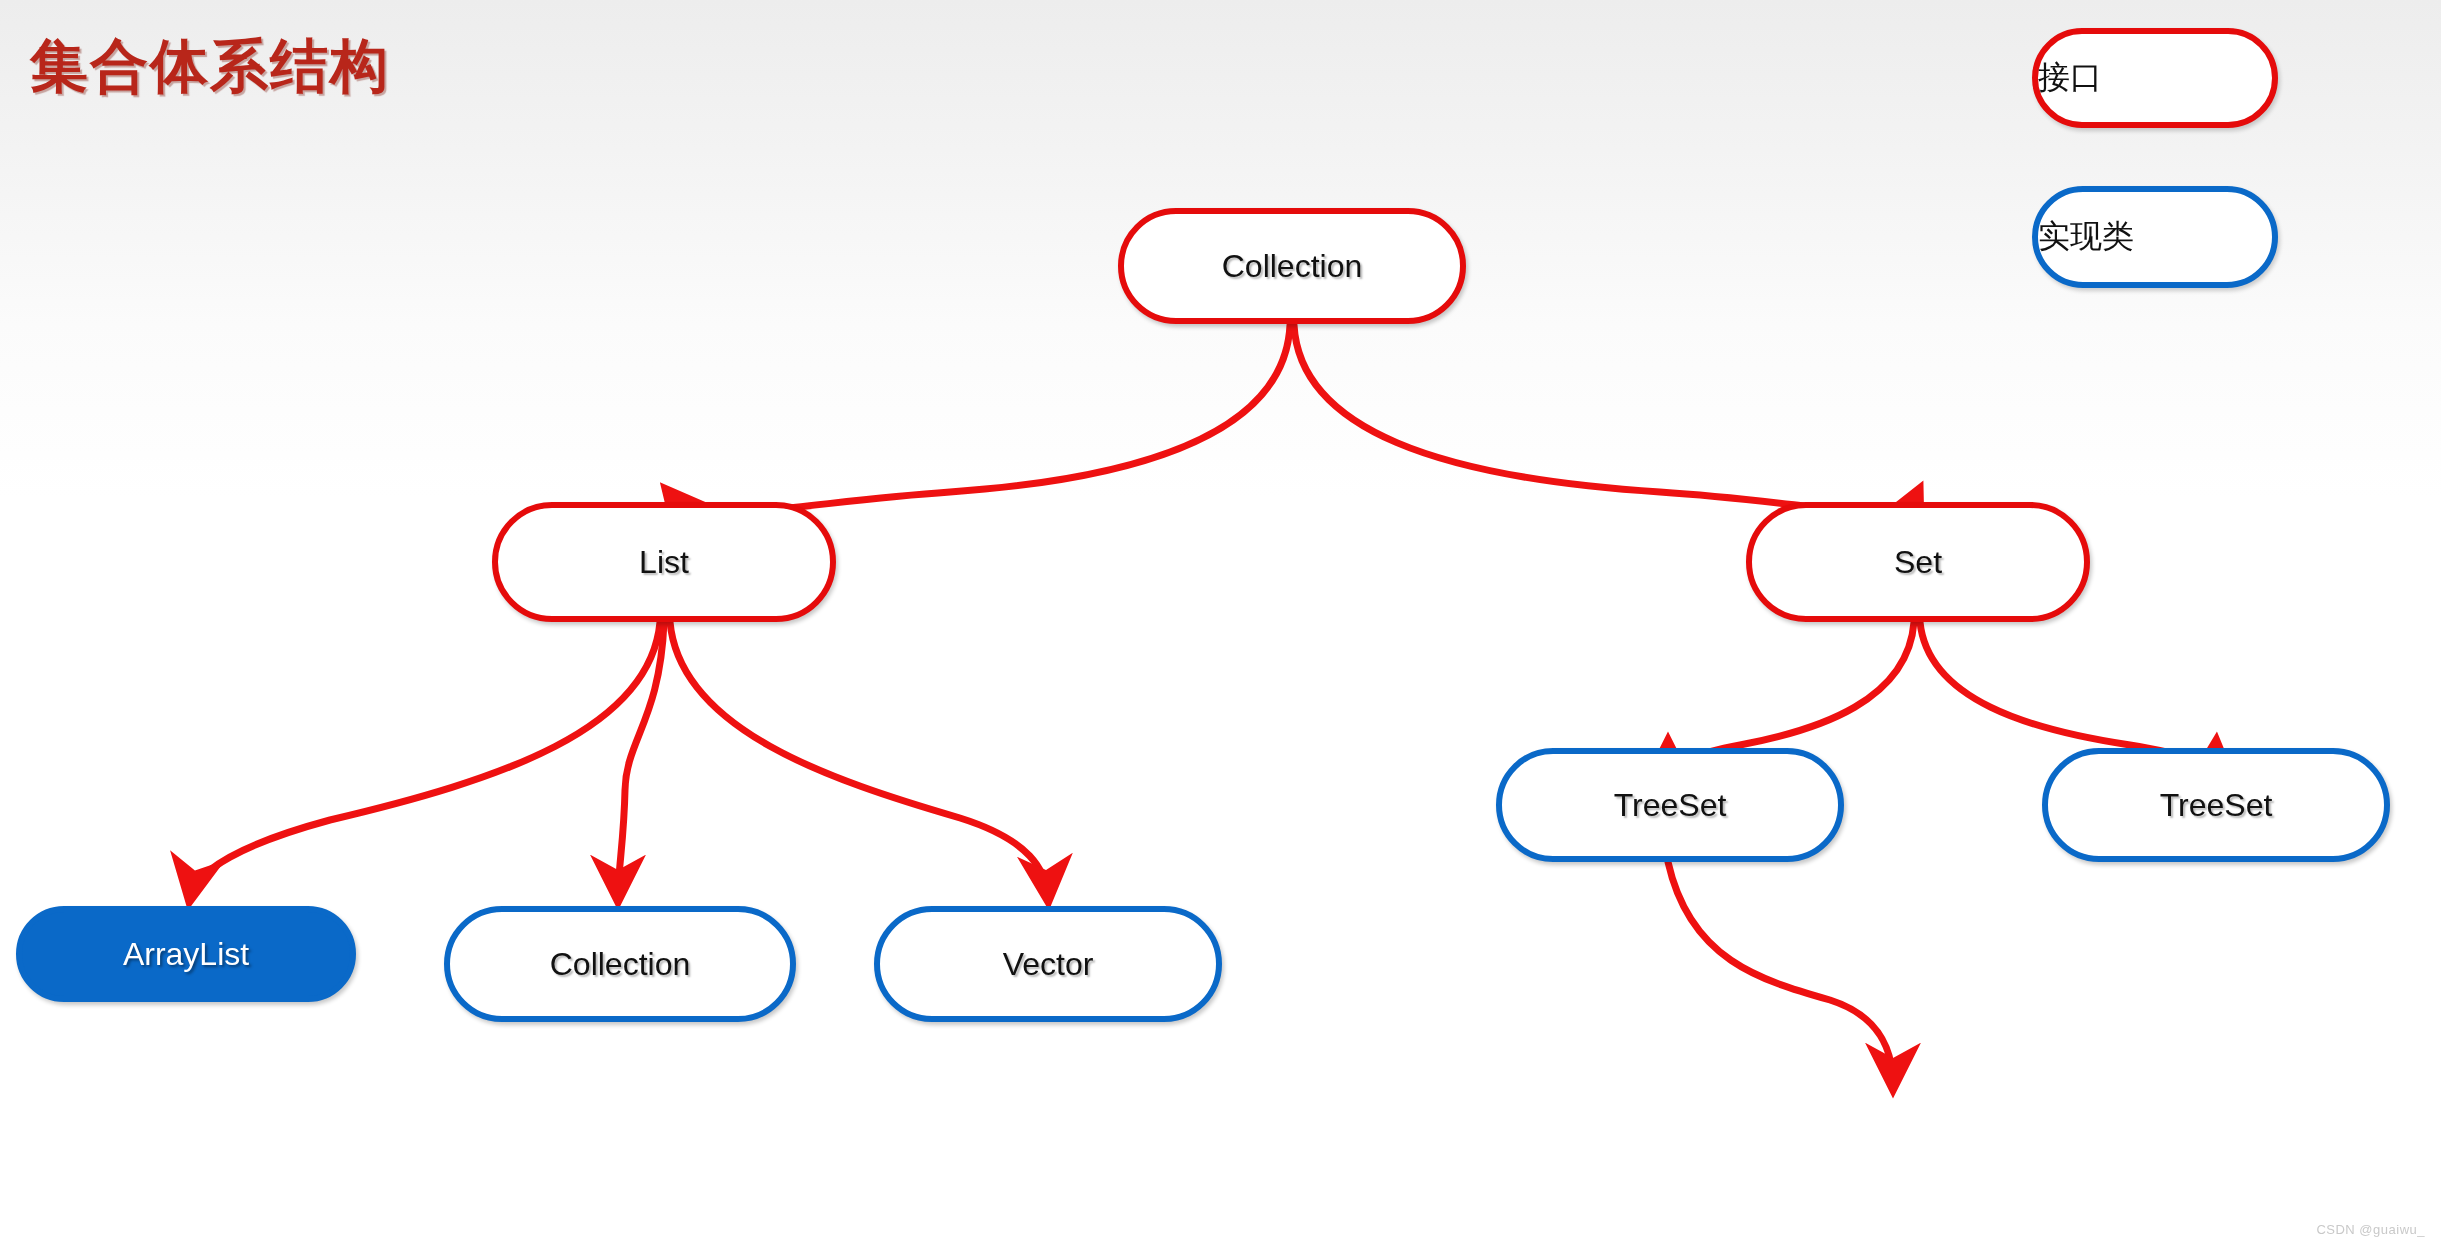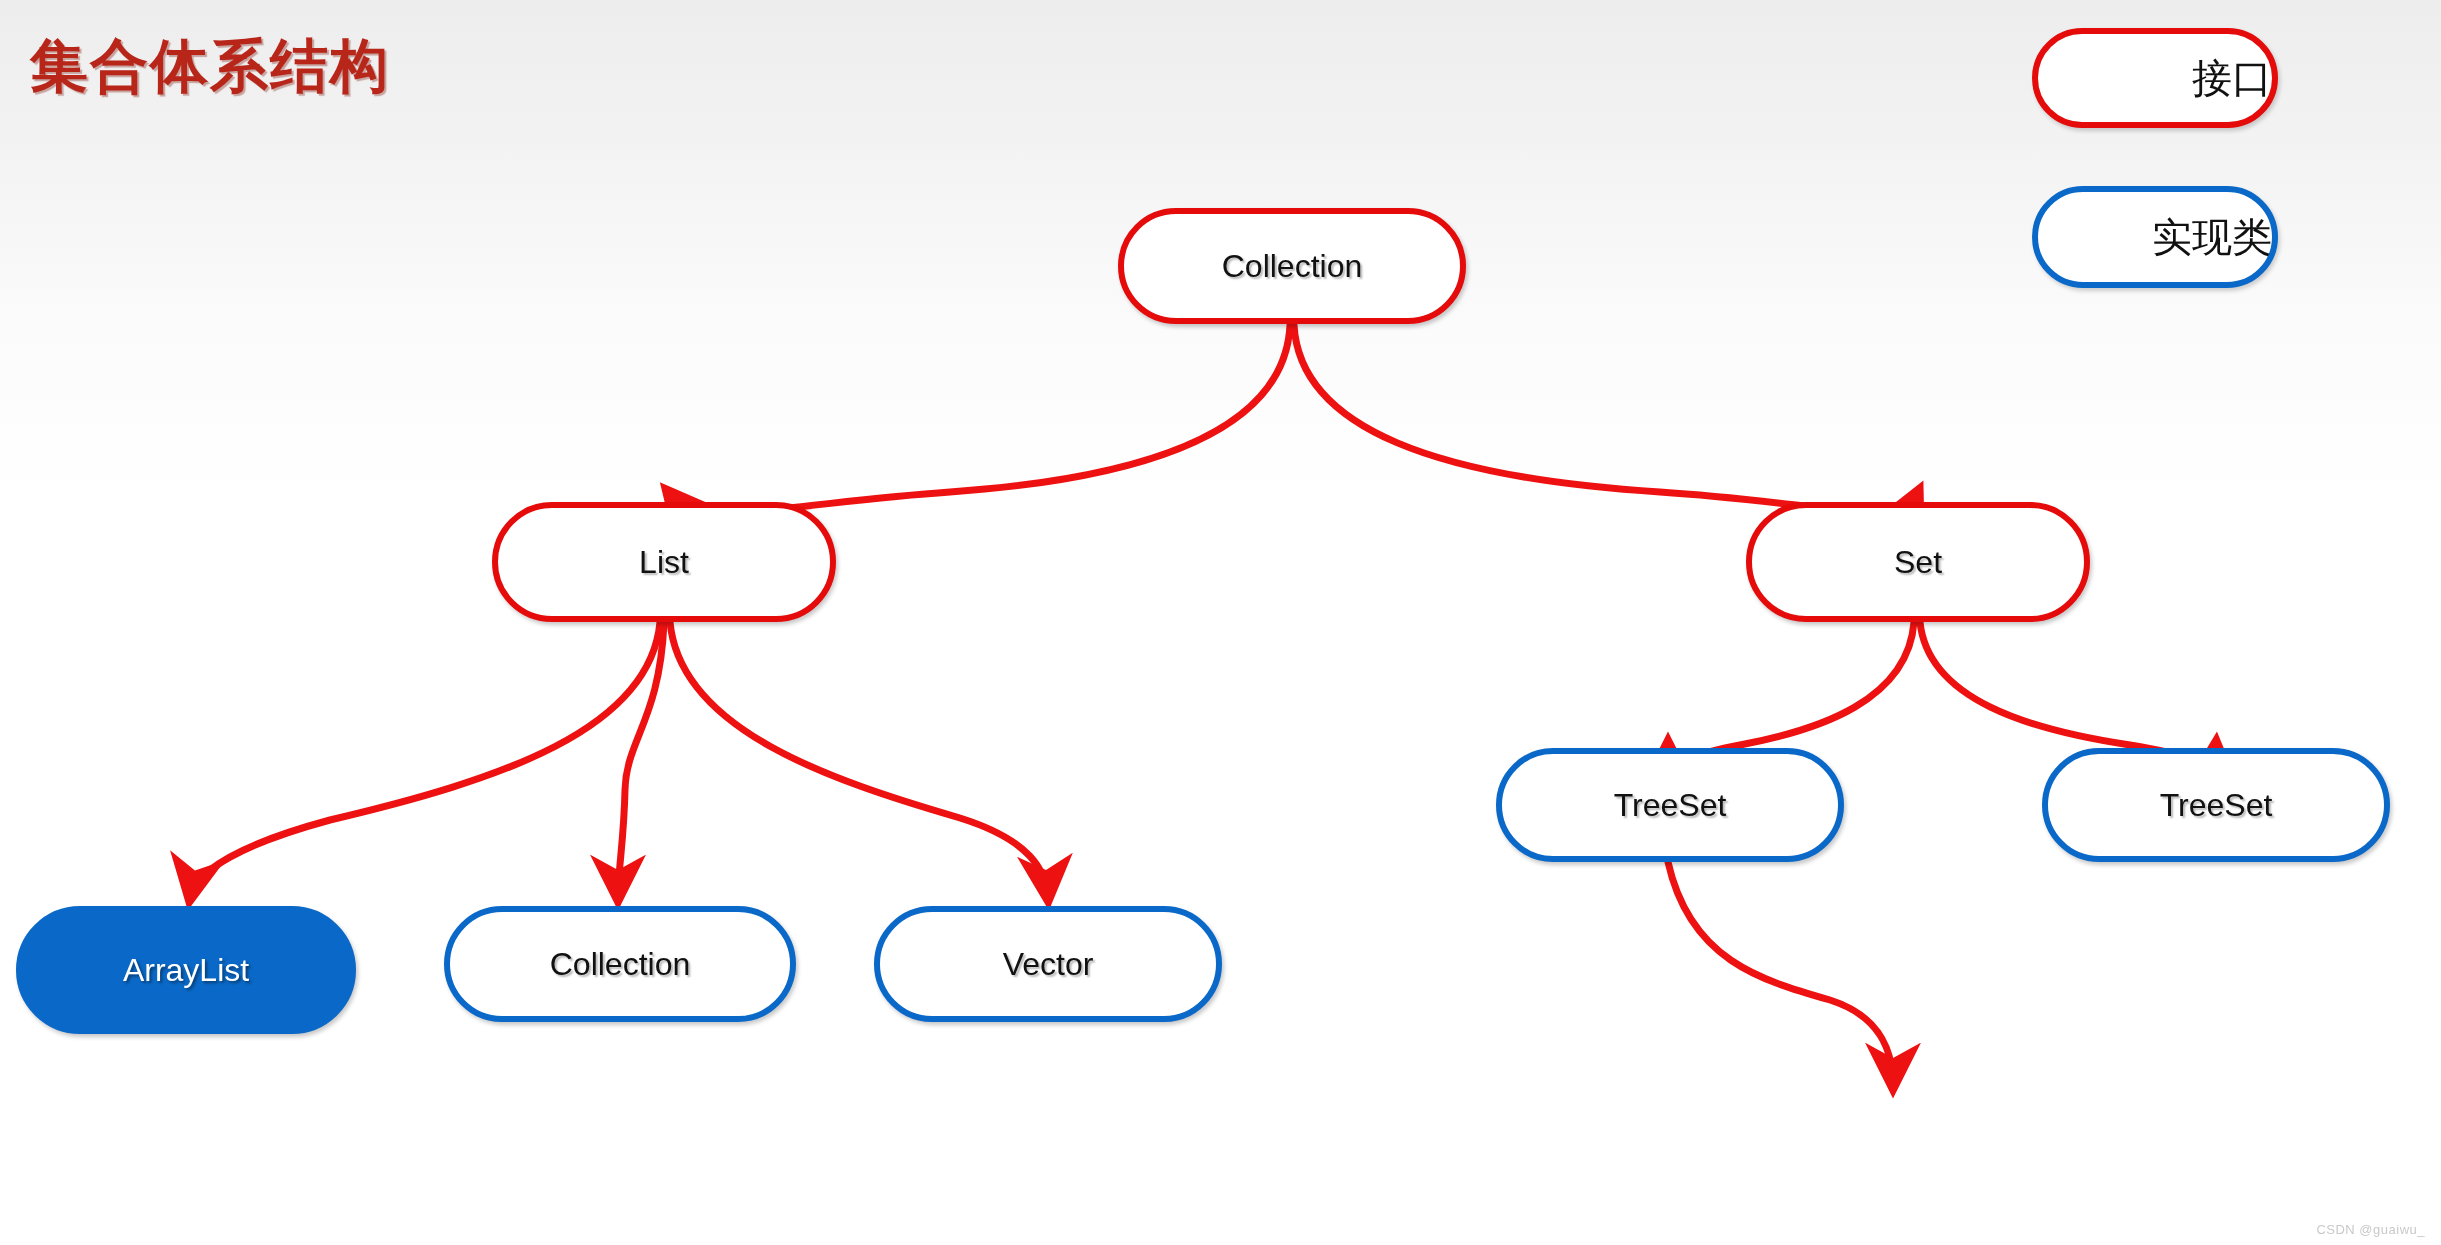--- a/index.html
+++ b/index.html
@@ -71,24 +71,24 @@
     color: #ffffff;
     text-shadow: 2px 2px 3px rgba(0,0,0,0.45);
   }
 
   
   .badge {
     position: absolute;
     box-sizing: border-box;
     display: flex;
     align-items: center;
-    justify-content: flex-end;
+    justify-content: flex-start;
     background: #ffffff;
     border-radius: 999px;
-    font-size: 40px;
+    font-size: 32px;
     color: #111111;
     white-space: nowrap;
     box-shadow: 2px 3px 4px rgba(0,0,0,0.18);
   }
   .badge.iface { border: 6px solid #e50b0b; }
   .badge.impl  { border: 6px solid #0a69c8; }
 
   
   #watermark {
     position: absolute;
@@ -138,21 +138,21 @@
   </div>
 
   <div class="node iface" style="left:492px; top:502px; width:344px; height:120px;">
     <span>List</span>
   </div>
 
   <div class="node iface" style="left:1746px; top:502px; width:344px; height:120px;">
     <span>Set</span>
   </div>
 
-  <div class="node filled" style="left:16px; top:906px; width:340px; height:128px;">
+  <div class="node filled" style="left:16px; top:906px; width:340px; height:96px;">
     <span>ArrayList</span>
   </div>
 
   <div class="node impl" style="left:444px; top:906px; width:352px; height:116px;">
     <span>Collection</span>
   </div>
 
   <div class="node impl" style="left:874px; top:906px; width:348px; height:116px;">
     <span>Vector</span>
   </div>

